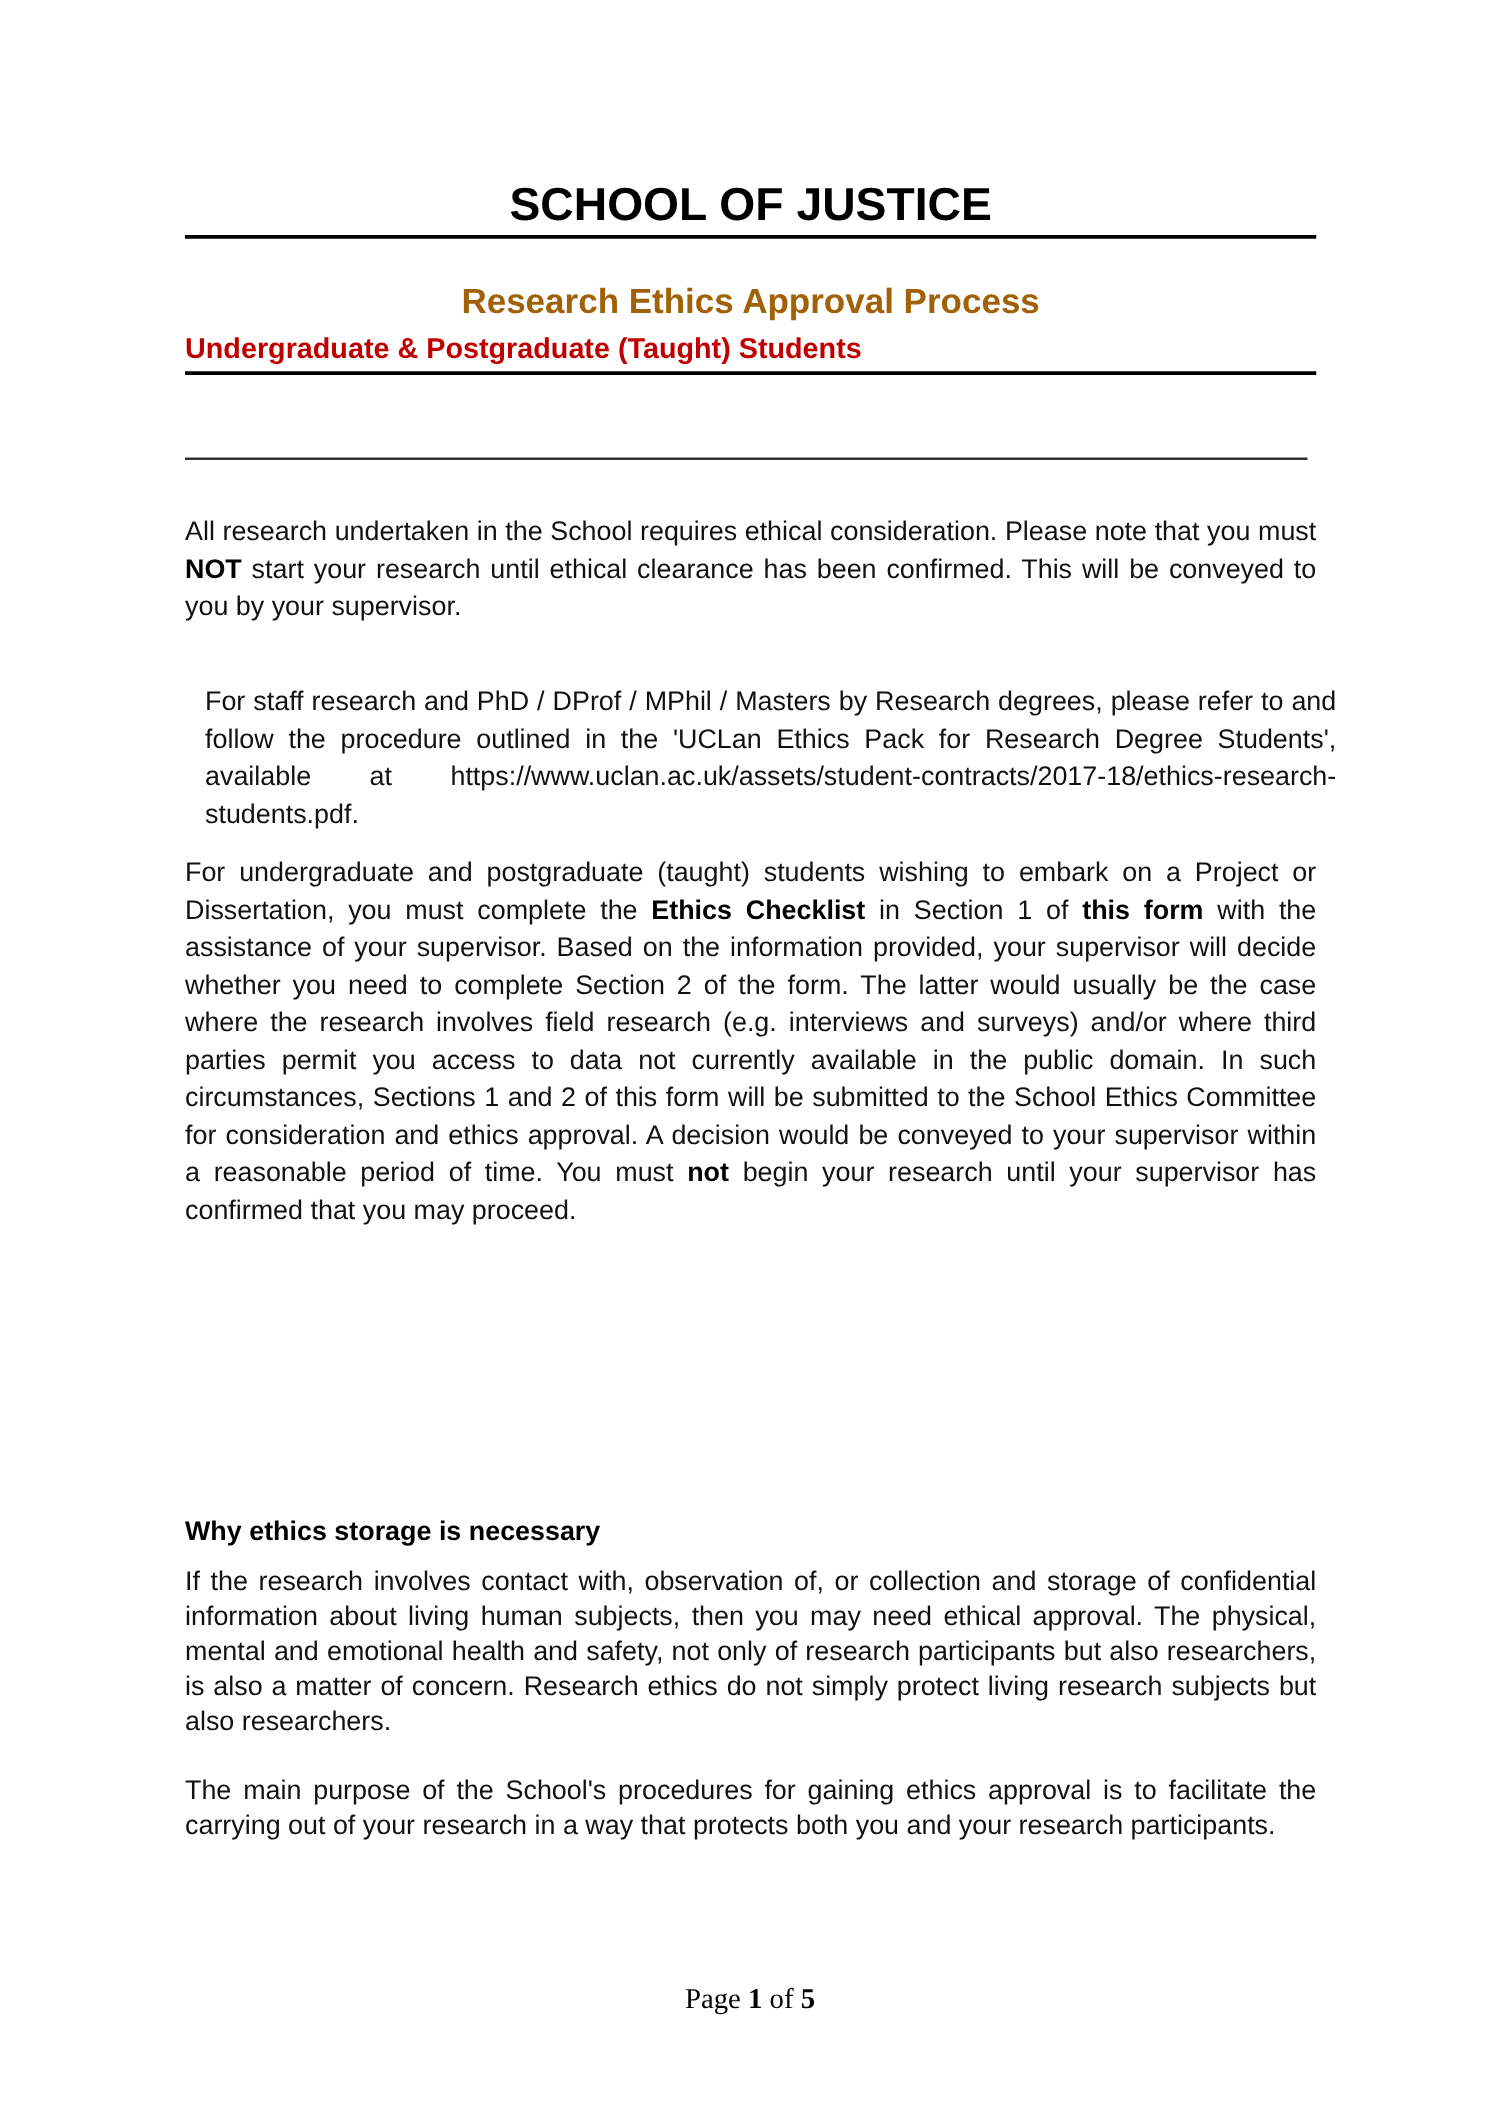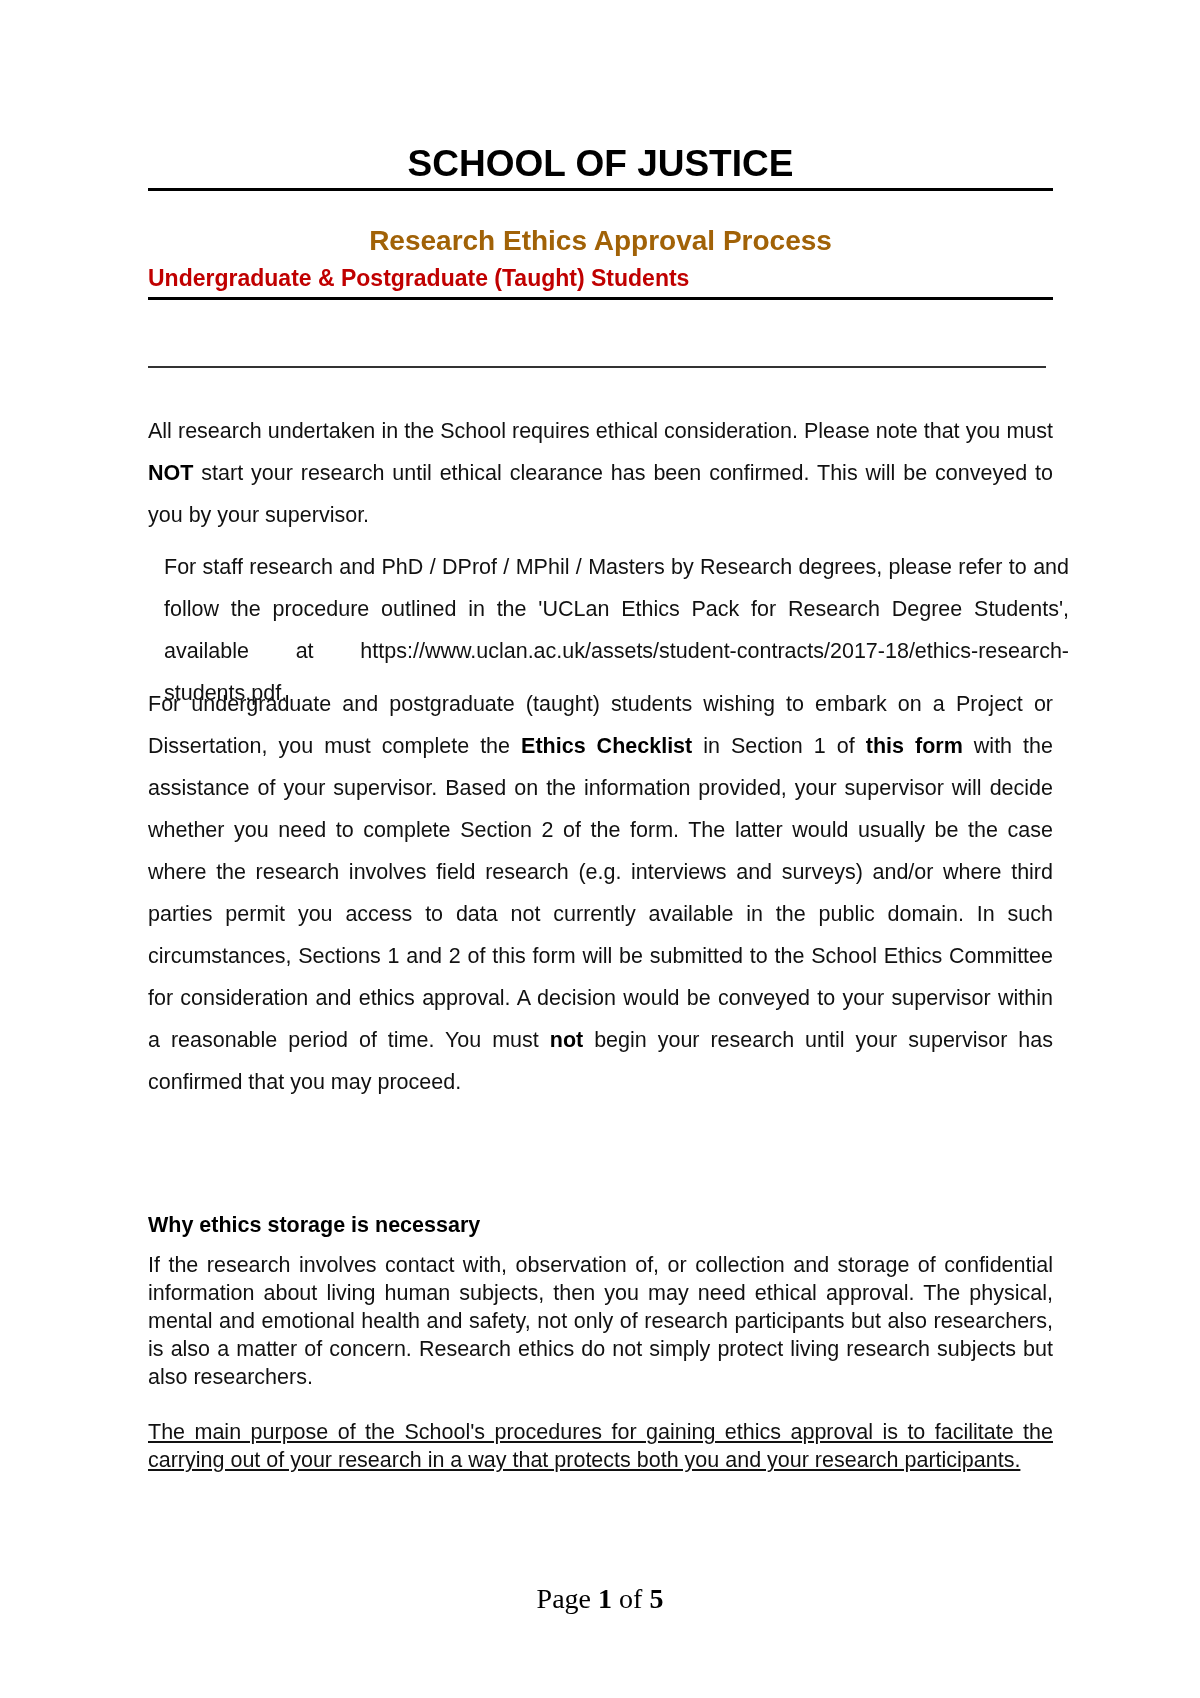--- a/index.html
+++ b/index.html
@@ -67,42 +67,42 @@
     font-size: 23px;
     font-weight: bold;
     color: #C00000;
     line-height: 34px;
   }
   .para {
     position: absolute;
     left: 148px;
     width: 905px;
     font-size: 21.5px;
-    line-height: 42px;
+    line-height: 30px;
     text-align: justify;
     text-align-last: left;
     color: #111;
   }
   .para b { font-weight: bold; color: #000; }
   .section-heading {
     position: absolute;
     left: 148px;
     width: 905px;
     font-size: 21.5px;
     font-weight: bold;
     line-height: 30px;
   }
   .footer {
     position: absolute;
     left: 0;
     width: 1200px;
     top: 1584px;
     text-align: center;
     font-family: "Liberation Serif", serif;
-    font-size: 28px;
+    font-size: 23px;
     line-height: 30px;
   }
   .footer b { font-weight: bold; }
 </style>
 </head>
 <body>
 
 <div class="page">
 
   <div class="main-title">SCHOOL OF JUSTICE</div>
@@ -118,21 +118,21 @@
 
   <p class="para" style="top:530px; margin:16px;">For staff research and PhD / DProf / MPhil / Masters by Research degrees, please refer to and follow the procedure outlined in the 'UCLan Ethics Pack for Research Degree Students', available at https://www.uclan.ac.uk/assets/student-contracts/2017-18/ethics-research-students.pdf.</p>
 
   <p class="para" style="top:683px; margin:0;"><span>For undergraduate and postgraduate (taught) students wishing to embark on a Project or Dissertation, you must complete the </span><b>Ethics Checklist</b><span> in Section 1 of </span><b>this form</b><span> with the assistance of your supervisor. Based on the information provided, your supervisor will decide whether you need to complete Section 2 of the form. The latter would usually be the case where the research involves field research (e.g. interviews and surveys) and/or where third parties permit you access to data not currently available in the public domain. In such circumstances, Sections 1 and 2 of this form will be submitted to the School Ethics Committee for consideration and ethics approval. A decision would be conveyed to your supervisor within a reasonable period of time. You must </span><b>not</b><span> begin your research until your supervisor has confirmed that you may proceed.</span></p>
 
 
   <div class="section-heading" style="top:1210px;">Why ethics storage is necessary</div>
 
   <p class="para" style="top:1251px; margin:0; line-height:28px;">If the research involves contact with, observation of, or collection and storage of confidential information about living human subjects, then you may need ethical approval. The physical, mental and emotional health and safety, not only of research participants but also researchers, is also a matter of concern. Research ethics do not simply protect living research subjects but also researchers.</p>
 
-  <p class="para" style="top:1418px; margin:0; line-height:28px;text-decoration:underline;">The main purpose of the School's procedures for gaining ethics approval is to facilitate the carrying out of your research in a way that protects both you and your research participants.</p>
+  <p class="para" style="top:1418px; margin:0; line-height:28px;">The main purpose of the School's procedures for gaining ethics approval is to facilitate the carrying out of your research in a way that protects both you and your research participants.</p>
 
   <div class="footer">
     <span>Page</span>
     <b>1</b>
     <span>of</span>
     <b>5</b>
   </div>
 
 </div>
 

